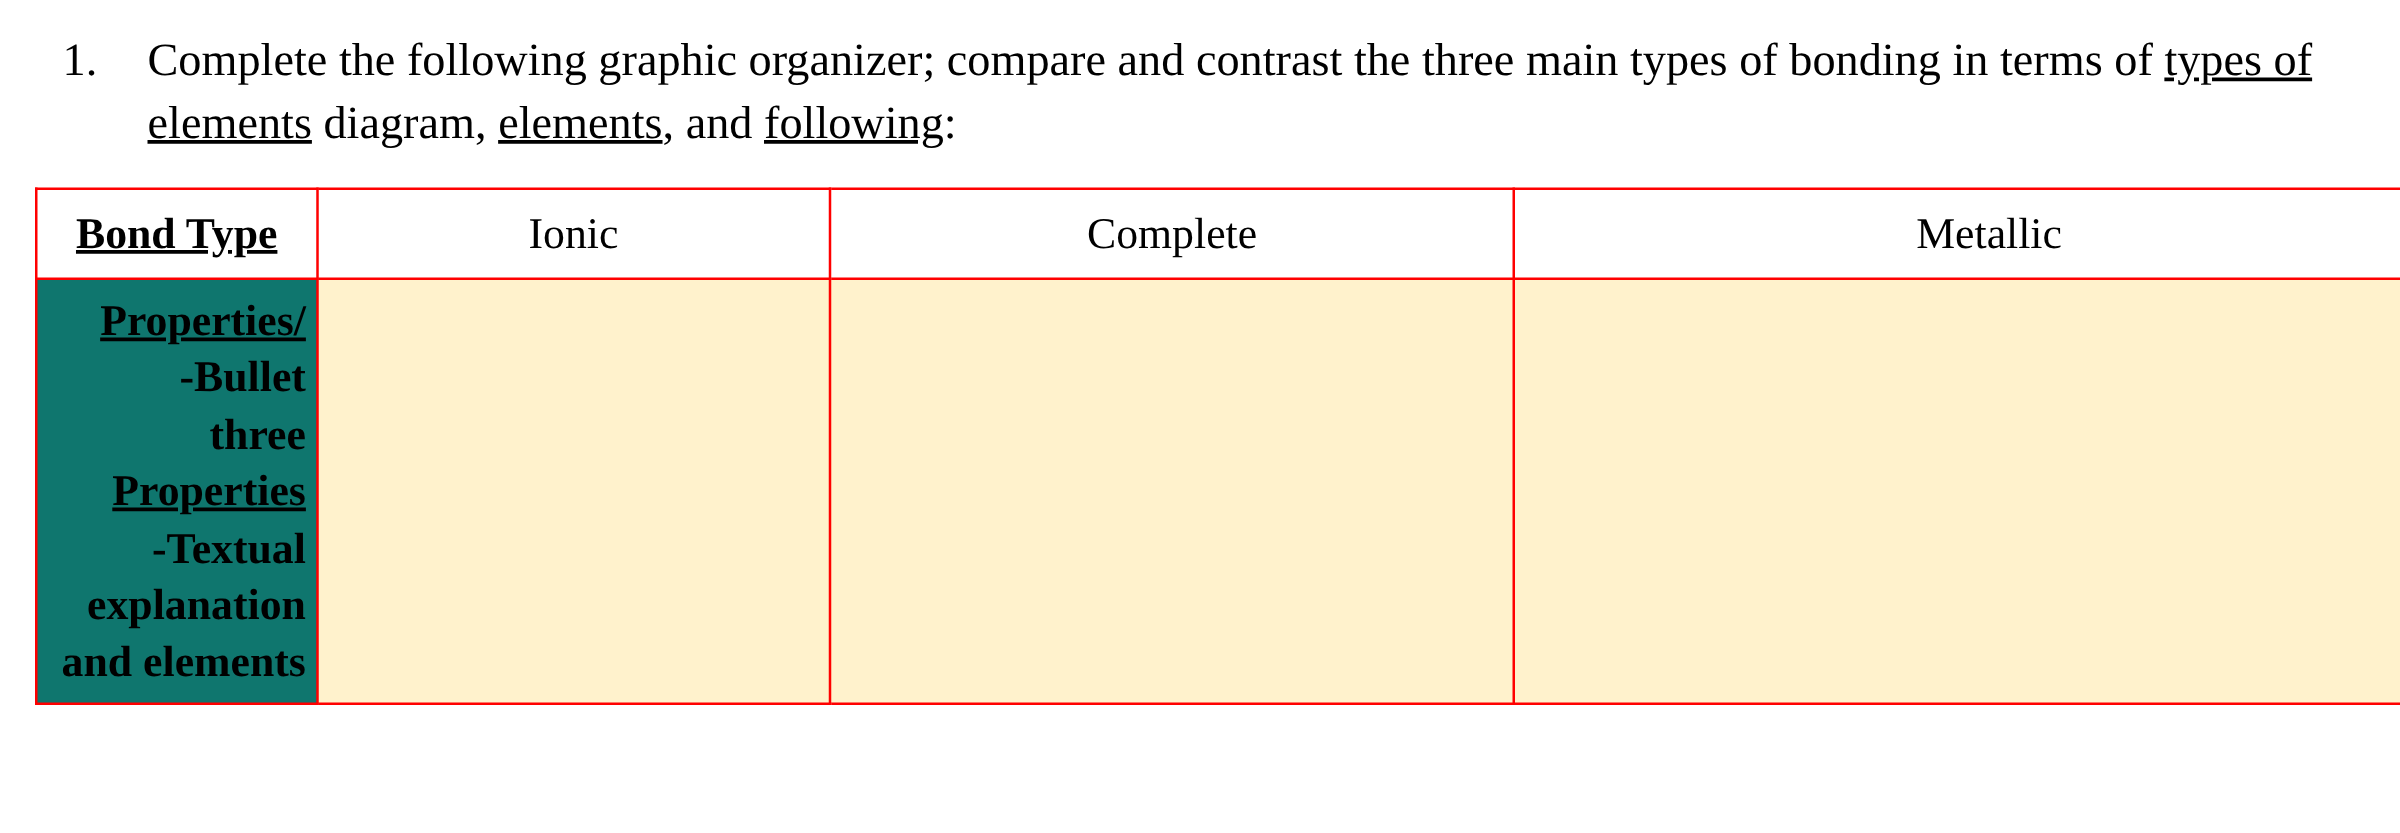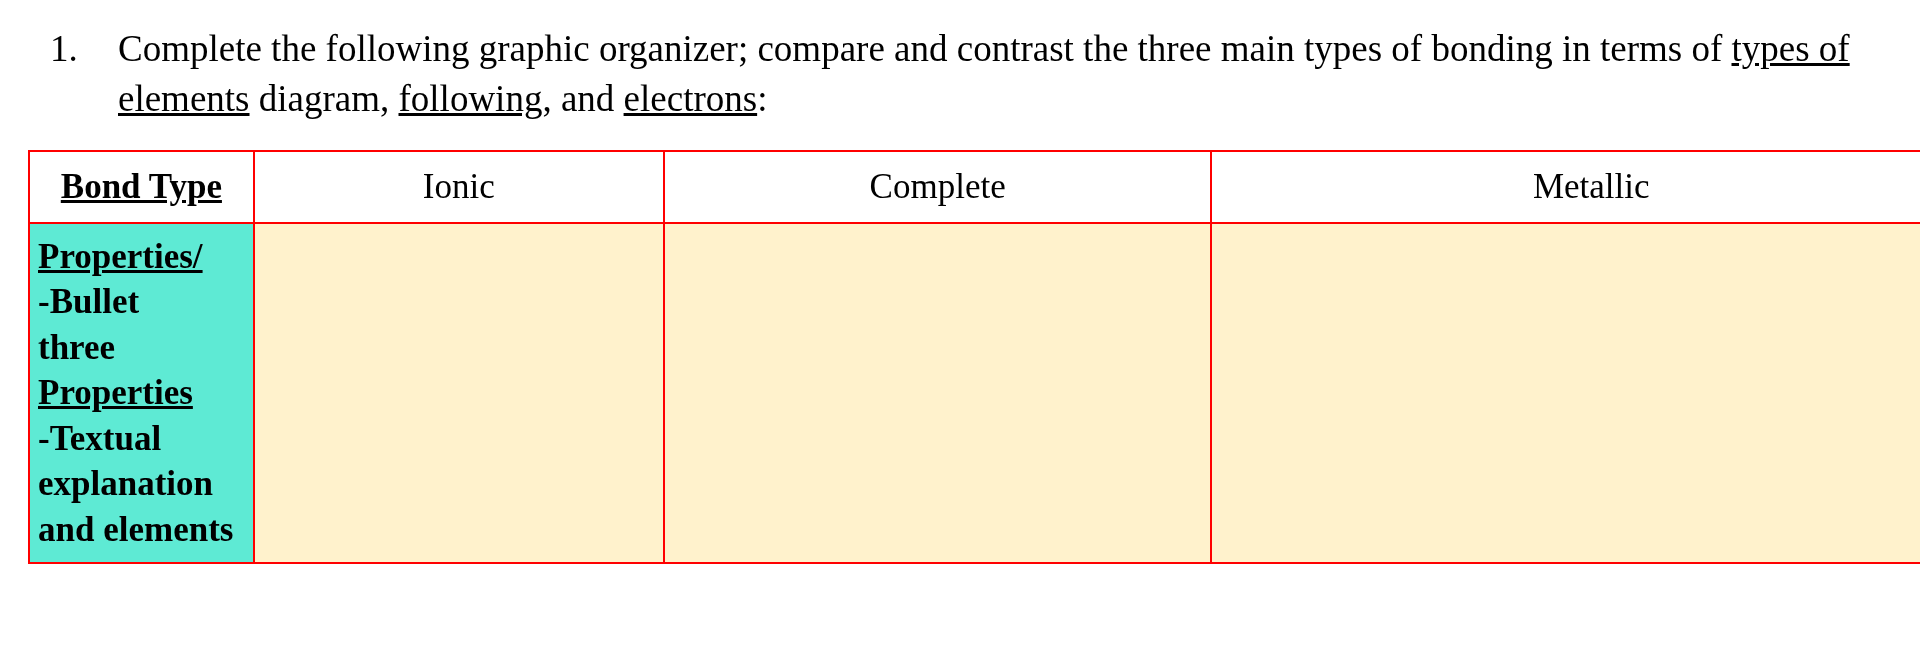--- a/index.html
+++ b/index.html
@@ -52,43 +52,43 @@
       width: 206px;
     }
     tr.header-row td.col-ionic { width: 376px; border-radius: 20px; }
     tr.header-row td.col-covalent { width: 502px; }
     tr.header-row td.col-metallic { width: 666px; padding-left: 33px; }
     
     tr.body-row td {
       height: 310px;
     }
     tr.body-row td.row-label {
-      background: #5eead4;
-      text-align: left;
+      background: #0f766e;
+      text-align: right;
       font-weight: bold;
       padding: 10px 8px;
       vertical-align: top;
     }
     tr.body-row td.row-label .label-block {
       display: block;
       line-height: 1.30;
     }
     tr.body-row td.row-label .ul {
       text-decoration: underline;
     }
     tr.body-row td.answer-cell {
       background: #fff2cc;
     }
   </style>
 </head>
 <body>
 
 <div class="question">
   <span class="question-number">1.</span>
-  <span>Complete the following graphic organizer; compare and contrast the three main types of bonding in terms of </span><span class="underline">types of elements</span><span> diagram, </span><span class="underline">following</span><span>, and </span><span class="underline">electrons</span><span>:</span>
+  <span>Complete the following graphic organizer; compare and contrast the three main types of bonding in terms of </span><span class="underline">types of elements</span><span> diagram, </span><span class="underline">elements</span><span>, and </span><span class="underline">following</span><span>:</span>
 </div>
 
 <table class="organizer">
   <tbody>
       <tr class="header-row">
     <td class="bond-type-header">Bond Type</td>
     <td class="col-ionic">Ionic</td>
     <td class="col-covalent">Complete</td>
     <td class="col-metallic">Metallic</td>
   </tr>

